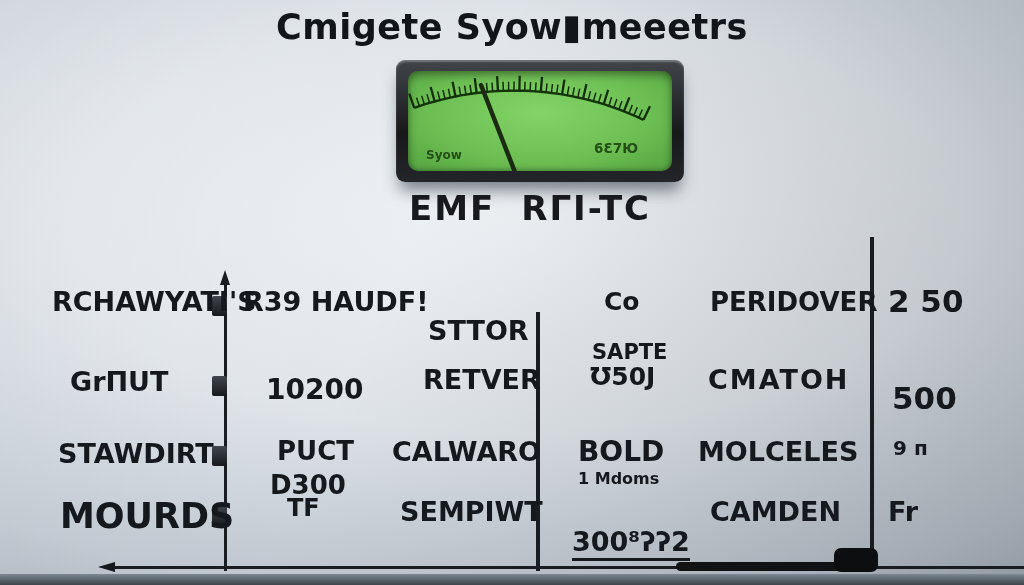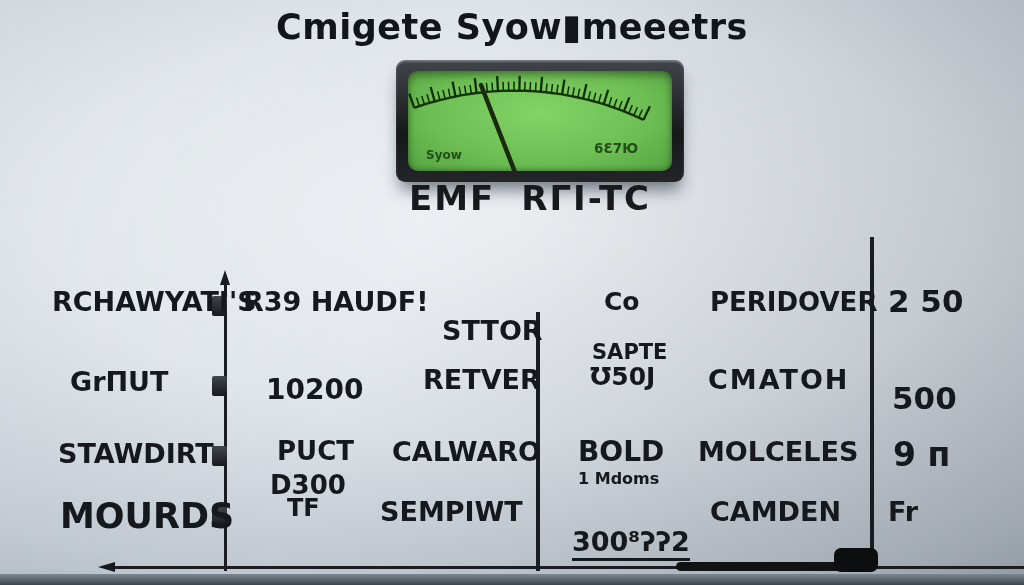--- a/index.html
+++ b/index.html
@@ -31,21 +31,21 @@
   }
   .screen{
     position:absolute;left:12px;top:11px;right:12px;bottom:11px;
     border-radius:10px;
     background:radial-gradient(ellipse at 50% 42%, #83d467 0%, #6fc054 55%, #54a341 100%);
     box-shadow:inset 0 4px 9px rgba(0,0,0,.38), inset 0 -2px 4px rgba(0,0,0,.18);
     overflow:hidden;
   }
   .screen svg{position:absolute;left:0;top:0;}
   .device-line{
-    position:absolute;left:380px;top:178px;width:300px;
+    position:absolute;left:380px;top:188px;width:300px;
     display:flex;justify-content:center;gap:26px;
     font-size:34px;font-weight:bold;color:#17191d;letter-spacing:2px;
   }
   
   .vline,.hline{position:absolute;background:#191c20;}
   .axis-left{left:224px;top:284px;width:3px;height:287px;}
   .axis-tip{position:absolute;left:220px;top:270px;width:0;height:0;
     border-left:5px solid transparent;border-right:5px solid transparent;border-bottom:15px solid #191c20;}
   .marker{position:absolute;left:212px;width:15px;height:20px;border-radius:2px;
     background:linear-gradient(#41464d,#17191c);}
@@ -136,43 +136,43 @@
   <div class="marker" style="top:506px;"></div>
   <div class="vline mid-line"></div>
   <div class="vline right-line"></div>
   <div class="hline baseline"></div>
   <div class="baseline-thick"></div>
   <div class="baseline-blob"></div>
   <div class="baseline-arrow"></div>
 
   <div class="ink" style="left:52px;top:288px;font-size:27px;">RCHAWYATI'S</div>
   <div class="ink" style="left:243px;top:288px;font-size:27px;">R39 HAUDF!</div>
-  <div class="ink" style="left:428px;top:317px;font-size:27px;margin-left:14px;">STTOR</div>
+  <div class="ink" style="left:428px;top:317px;font-size:27px;">STTOR</div>
   <div class="ink" style="left:604px;top:289px;font-size:25px;">Co</div>
   <div class="ink" style="left:710px;top:289px;font-size:26px;">PERIDOVER</div>
   <div class="ink" style="left:888px;top:285px;font-size:31px;">2 50</div>
 
   <div class="ink" style="left:70px;top:368px;font-size:27px;">GrΠUT</div>
   <div class="ink" style="left:266px;top:367px;font-size:28px;margin-top:8px;">10200</div>
   <div class="ink" style="left:423px;top:366px;font-size:27px;">RETVER</div>
   <div class="ink" style="left:592px;top:341px;font-size:21px;">SAPTE</div>
   <div class="ink" style="left:590px;top:364px;font-size:25px;">Ʊ50J</div>
   <div class="ink" style="left:708px;top:366px;font-size:27px;letter-spacing:2px;">CMATOH</div>
   <div class="ink" style="left:892px;top:382px;font-size:31px;">500</div>
 
   <div class="ink" style="left:58px;top:440px;font-size:27px;">STAWDIRT</div>
   <div class="ink" style="left:277px;top:438px;font-size:26px;">PUCT</div>
   <div class="ink" style="left:270px;top:472px;font-size:26px;">D300</div>
   <div class="ink" style="left:392px;top:438px;font-size:27px;">CALWARO</div>
   <div class="ink" style="left:578px;top:437px;font-size:28px;">BOLD</div>
   <div class="ink" style="left:578px;top:471px;font-size:16px;">1 Mdoms</div>
   <div class="ink" style="left:698px;top:438px;font-size:27px;">MOLCELES</div>
-  <div class="ink" style="left:893px;top:438px;font-size:33px;">9 п</div>
+  <div class="ink" style="left:893px;top:438px;font-size:20px;">9 п</div>
 
   <div class="ink" style="left:60px;top:498px;font-size:35px;">MOURDS</div>
   <div class="ink" style="left:287px;top:496px;font-size:24px;">TF</div>
-  <div class="ink" style="left:380px;top:498px;font-size:27px;">SEMPIWT</div>
+  <div class="ink" style="left:400px;top:498px;font-size:27px;">SEMPIWT</div>
   <div class="ink underlined" style="left:572px;top:492px;font-size:27px;margin-top:36px;">300⁸ʔʔ2</div>
   <div class="ink" style="left:710px;top:498px;font-size:27px;">CAMDEN</div>
   <div class="ink" style="left:888px;top:498px;font-size:27px;">Fr</div>
 
   <div class="bottom-edge"></div>
 </div>
 
 </body></html>

